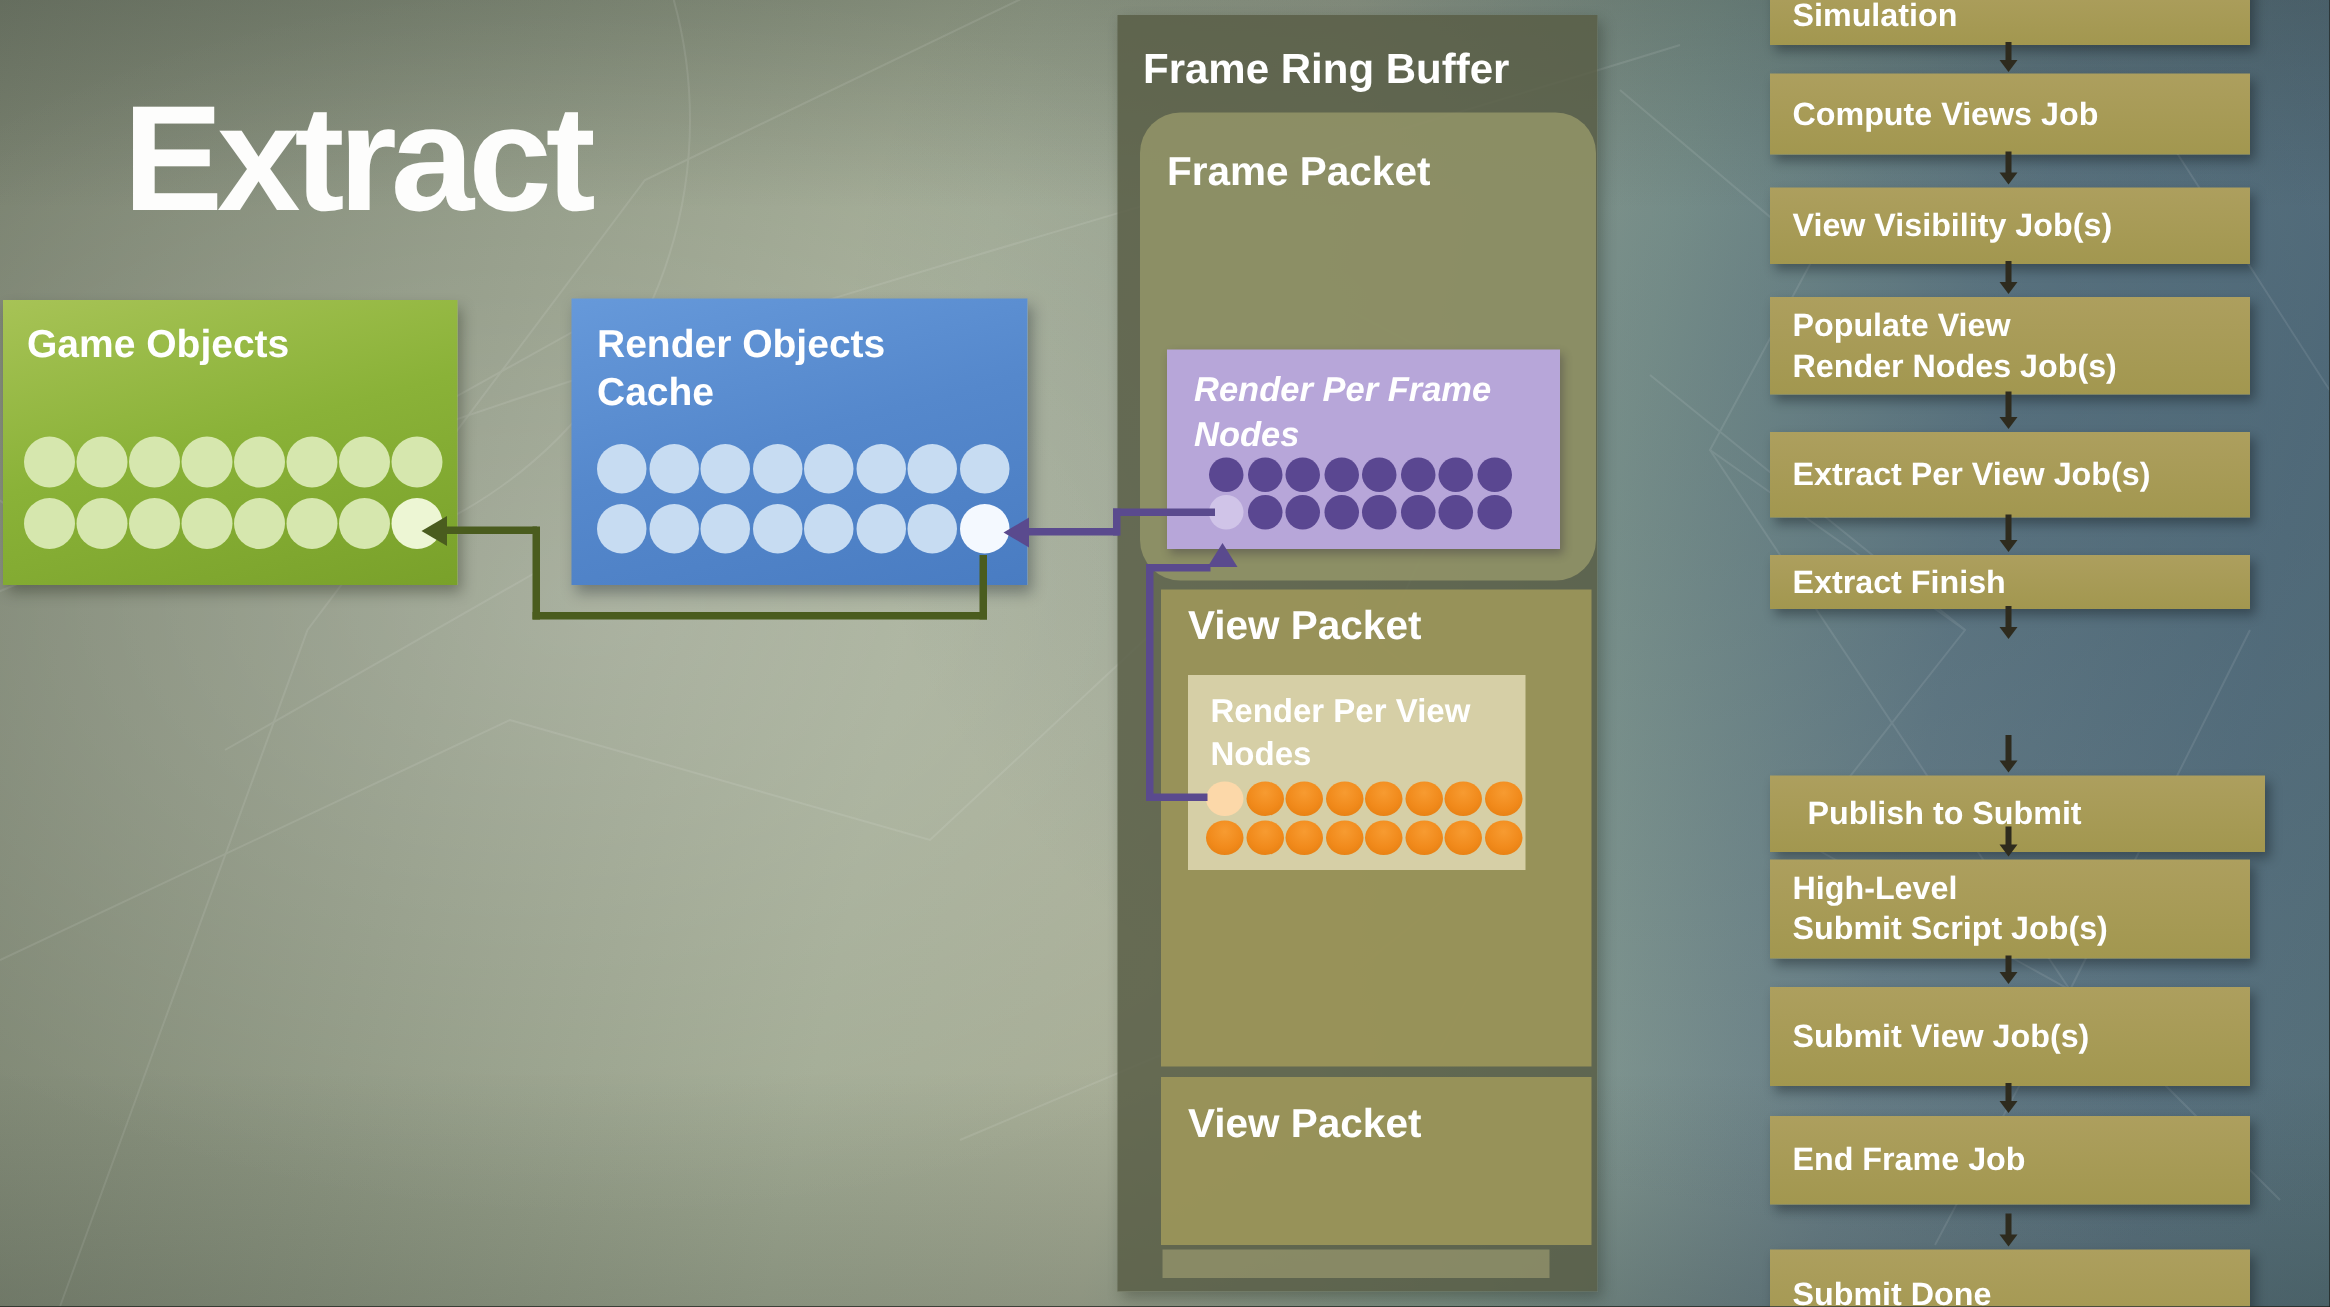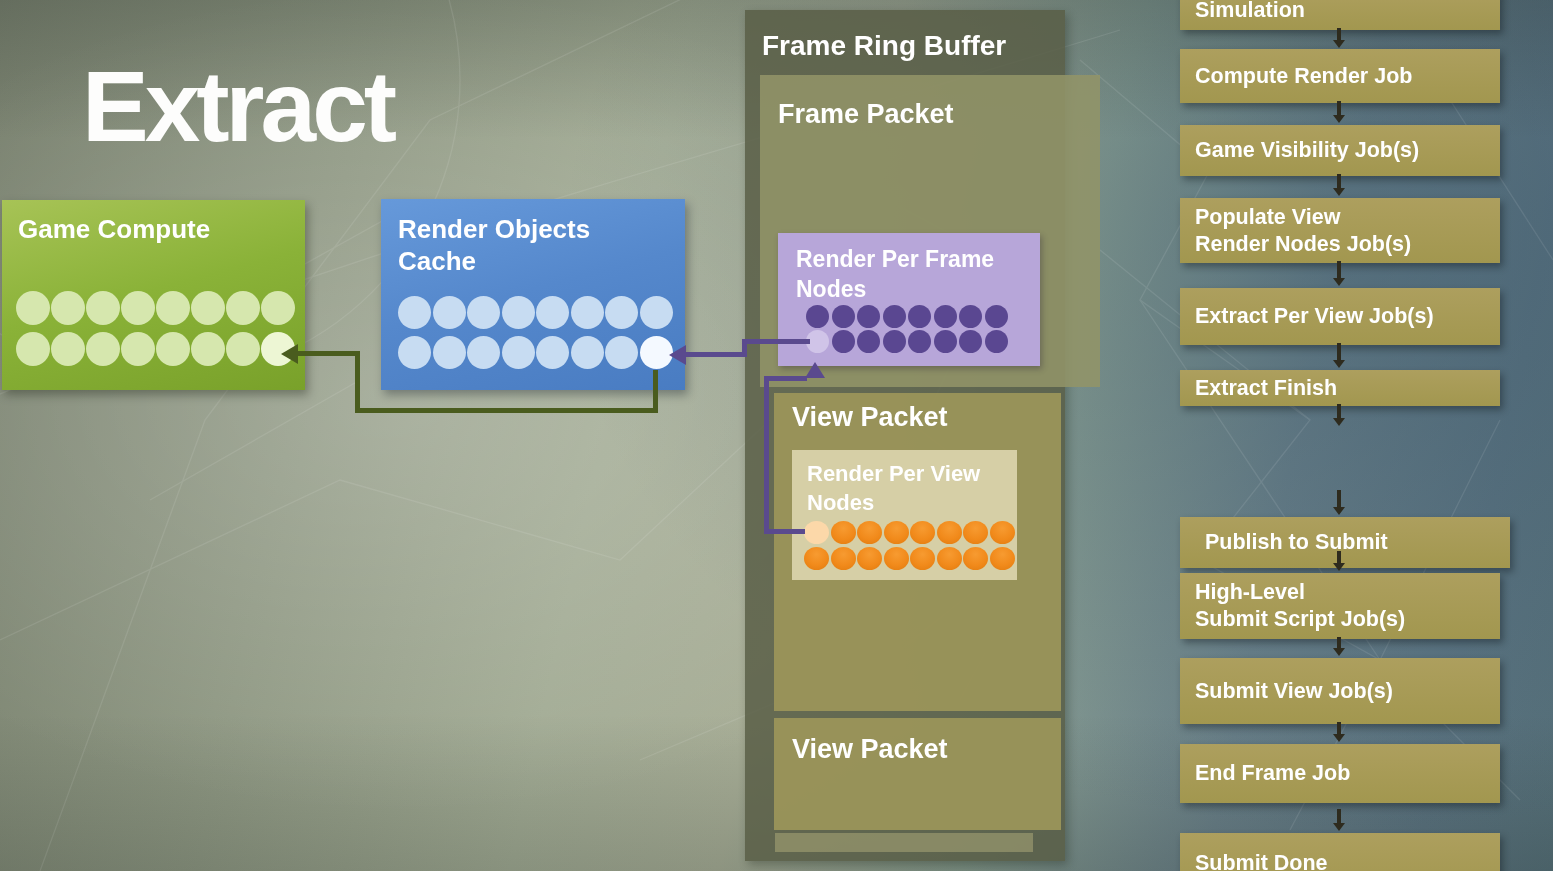--- a/index.html
+++ b/index.html
@@ -36,25 +36,25 @@
     box-shadow:3px 5px 9px rgba(15,22,35,.35);}
   .cache .lbl{left:17px;top:14px;font-size:26px;line-height:32px;}
   .cache .dots{left:17px;top:97px;gap:7px;}
   .cache .dot{width:33px;height:33px;margin-right:1.5px;background:#c7dcf2;}
   .cache .dot.hl{background:#f4f9ff;}
 
   
   .frb{position:absolute;left:745px;top:10px;width:320px;height:851px;
     background:rgba(88,93,69,0.84);box-shadow:3px 4px 9px rgba(20,26,12,.3);}
   .frb-title{left:17px;top:20px;font-size:28px;}
-  .fpacket{position:absolute;left:15px;top:65px;width:340px;height:312px;background:rgba(146,148,104,0.88);}
+  .fpacket{position:absolute;left:15px;top:65px;width:304px;height:312px;background:rgba(146,148,104,0.88);border-radius:27px;}
   .fpacket-lbl{left:18px;top:24px;font-size:27px;}
 
   .purple{position:absolute;left:18px;top:158px;width:262px;height:133px;background:#b7a6d9;
-    box-shadow:2px 3px 6px rgba(30,20,50,.3);}
+    box-shadow:2px 3px 6px rgba(30,20,50,.3);font-style:italic;}
   .purple .lbl{left:18px;top:11px;font-size:23px;line-height:30px;}
   .purple .dots{left:28px;top:72px;gap:2px;}
   .purple .dot{width:23px;height:23px;margin-right:2.5px;background:#5a4791;}
   .purple .dot.hl{background:#d0c4e8;}
 
   .vp{position:absolute;left:29px;width:259px;background:rgba(156,150,90,0.92);padding-left:28px;}
   .vp1{top:383px;height:318px;}
   .vp2{top:708px;height:112px;}
   .vp-lbl{left:18px;top:9px;font-size:27px;}
   .vp2 .vp-lbl{top:16px;}
@@ -102,21 +102,21 @@
       <path d="M 640 760 L 900 650 L 1050 530"></path>
       <path d="M 1080 60 L 1210 170 L 1140 300 L 1310 420 L 1200 560 L 1380 660 L 1290 830"></path>
       <path d="M 1100 250 L 1310 420 M 1140 300 L 1380 660"></path>
       <path d="M 1450 100 L 1553 260 M 1500 420 L 1380 660 M 1380 660 L 1520 800"></path>
     </g>
   </svg>
 
   <h1 class="title">Extract</h1>
 
   <div class="game">
-    <div class="lbl">Game Compute</div>
+    <div class="lbl">Game Objects</div>
     <div class="dots">
         <div class="dot-row">
           <span class="dot"></span>
           <span class="dot"></span>
           <span class="dot"></span>
           <span class="dot"></span>
           <span class="dot"></span>
           <span class="dot"></span>
           <span class="dot"></span>
           <span class="dot"></span>
@@ -249,24 +249,24 @@
     <div class="seg seg-purple" style="left:764px;top:529px;width:41px;height:5px;"></div>
     <div class="seg seg-purple" style="left:764px;top:378px;width:5px;height:156px;"></div>
     <div class="seg seg-purple" style="left:764px;top:376px;width:43px;height:5px;"></div>
     <div class="tri tri-up-purple" style="left:805px;top:362px;"></div>
   </div>
 
   <div class="job" style="top:-10px;height:40px;">
       <span>Simulation</span>
     </div>
   <div class="job" style="top:49px;height:54px;">
-      <span>Compute Render Job</span>
+      <span>Compute Views Job</span>
     </div>
   <div class="job" style="top:125px;height:51px;">
-      <span>Game Visibility Job(s)</span>
+      <span>View Visibility Job(s)</span>
     </div>
   <div class="job" style="top:198px;height:65px;">
       <span>Populate View
 Render Nodes Job(s)</span>
     </div>
   <div class="job" style="top:288px;height:57px;">
       <span>Extract Per View Job(s)</span>
     </div>
   <div class="job" style="top:370px;height:36px;">
       <span>Extract Finish</span>

